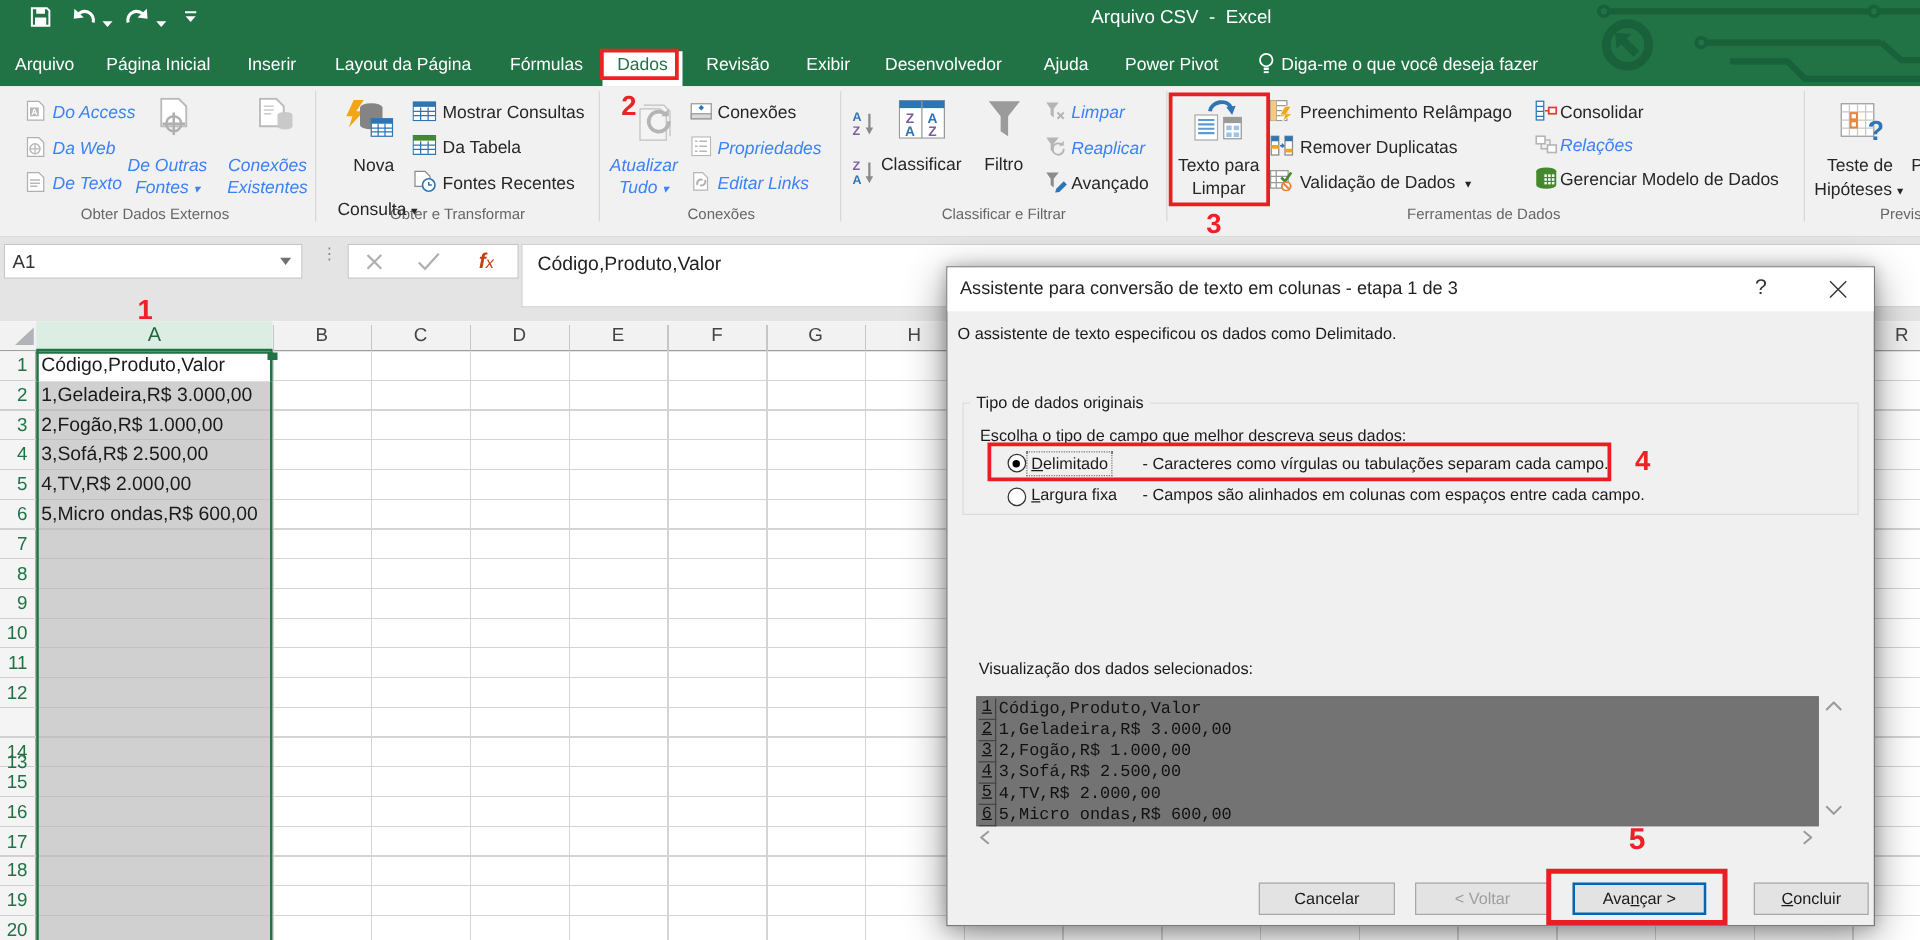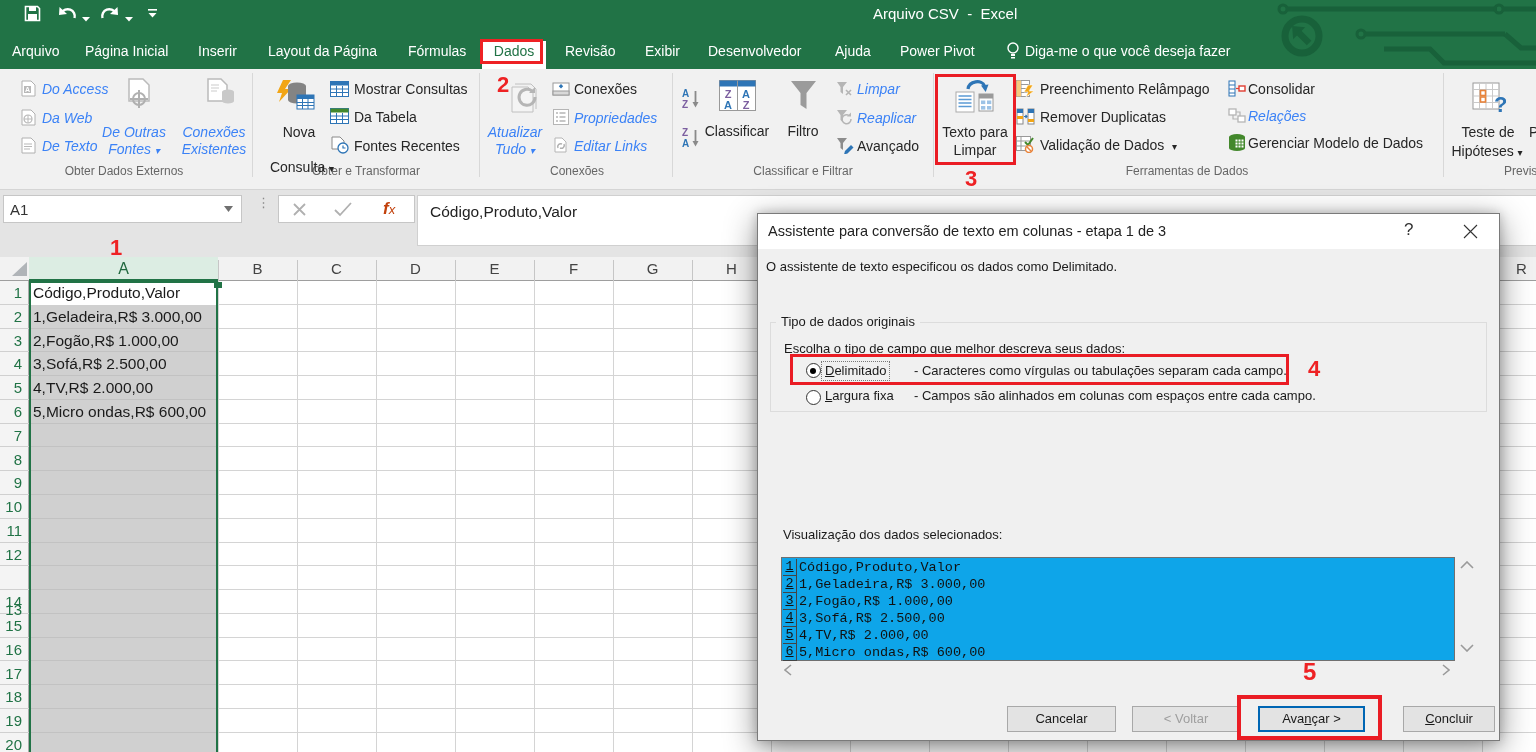--- a/index.html
+++ b/index.html
@@ -401,21 +401,21 @@
   <div class="abs" style="left:52px;top:153.5px;width:6px;height:6px;border-radius:50%;background:#000;"></div>
   <div class="abs" style="left:63px;top:147px;border:1px dotted #777;padding:1px 3px 0 3px;height:20px;"><span style="text-decoration:underline;">D</span>elimitado</div>
   <div class="abs" style="left:156px;top:149px;">- Caracteres como vírgulas ou tabulações separam cada campo.</div>
 
   <div class="abs" style="left:47.5px;top:176px;width:15px;height:15px;border-radius:50%;background:#fff;border:1px solid #333;"></div>
   <div class="abs" style="left:67px;top:174px;"><span style="text-decoration:underline;">L</span>argura fixa</div>
   <div class="abs" style="left:156px;top:174px;">- Campos são alinhados em colunas com espaços entre cada campo.</div>
 
   <div class="abs" style="left:25px;top:313px;">Visualização dos dados selecionados:</div>
 
-  <div class="abs" style="left:23px;top:343px;width:674px;height:104px;background:#0ea5e9;border:1px solid #707070;font-family:'Liberation Mono',monospace;font-size:13.5px;color:#111;">
+  <div class="abs" style="left:23px;top:343px;width:674px;height:104px;background:#737373;border:1px solid #707070;font-family:'Liberation Mono',monospace;font-size:13.5px;color:#111;">
     <div class="abs" style="left:1px;top:1px;">
       <div class="pvrow"><span class="pvn">1</span>Código,Produto,Valor</div>
       <div class="pvrow"><span class="pvn">2</span>1,Geladeira,R$ 3.000,00</div>
       <div class="pvrow"><span class="pvn">3</span>2,Fogão,R$ 1.000,00</div>
       <div class="pvrow"><span class="pvn">4</span>3,Sofá,R$ 2.500,00</div>
       <div class="pvrow"><span class="pvn">5</span>4,TV,R$ 2.000,00</div>
       <div class="pvrow"><span class="pvn">6</span>5,Micro ondas,R$ 600,00</div>
     </div>
   </div>
 

